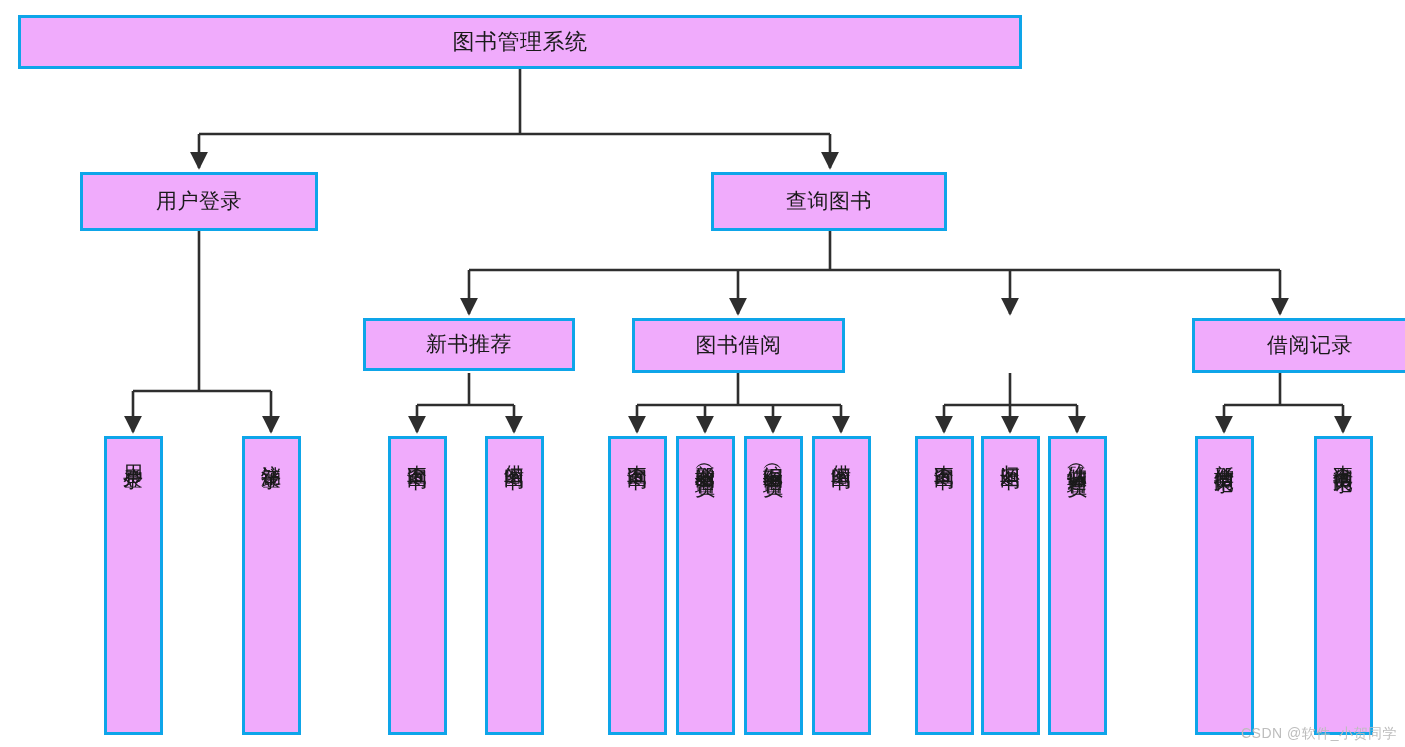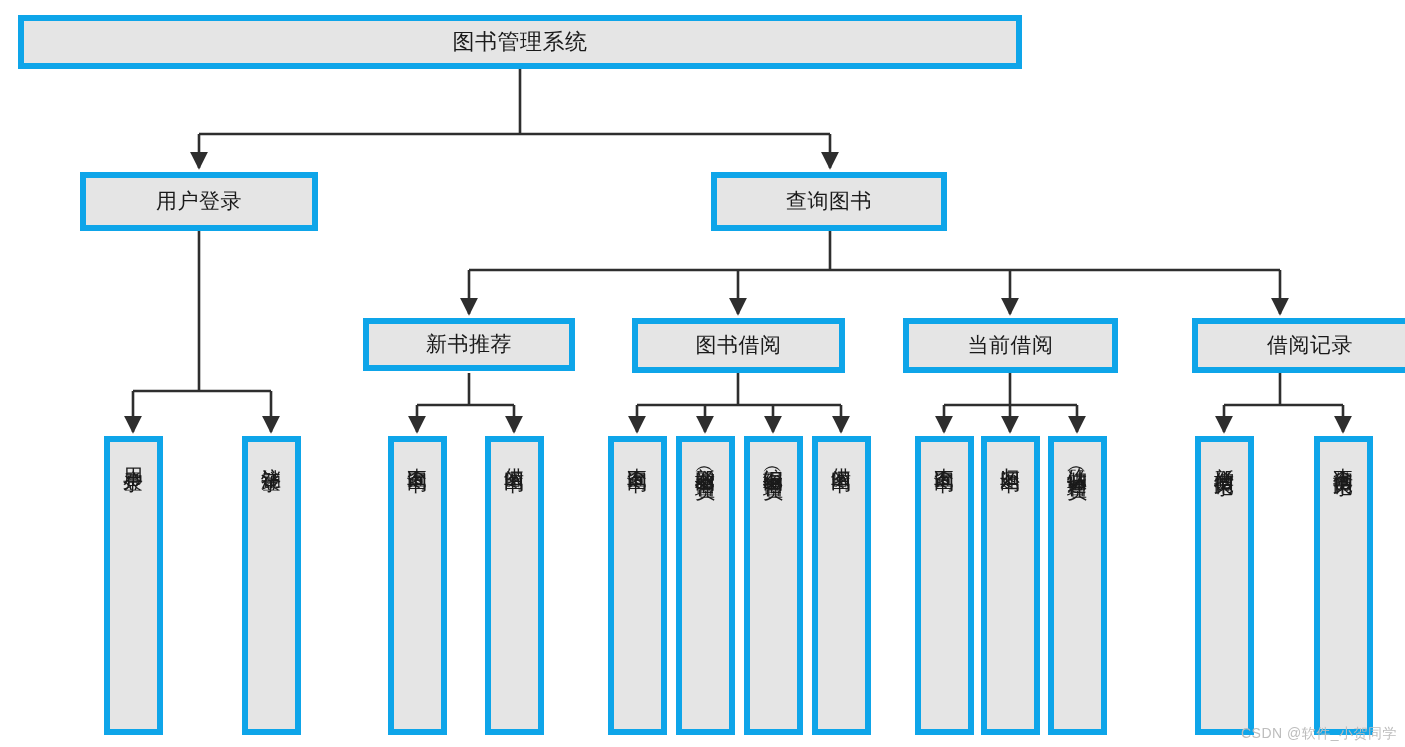--- a/index.html
+++ b/index.html
@@ -22,22 +22,22 @@
     position: absolute;
     left: 0;
     top: 0;
     width: 1405px;
     height: 747px;
     pointer-events: none;
   }
   .node {
     position: absolute;
     box-sizing: border-box;
-    border: 6px solid #0ea5e9;
-    background: #e5e5e5;
+    border: 3px solid #0ea5e9;
+    background: #f0abfc;
     color: #1a1a1a;
     display: flex;
     align-items: center;
     justify-content: center;
     text-align: right;
     z-index: 2;
   }
   .node .label {
     display: block;
     line-height: 1.15;
@@ -138,23 +138,20 @@
   <div class="node node-l2" style="left: 711px; top: 172px; width: 236px; height: 59px;">
     <span class="label">查询图书</span>
   </div>
 
   <div class="node node-l3" style="left: 363px; top: 318px; width: 212px; height: 53px;">
     <span class="label">新书推荐</span>
   </div>
   <div class="node node-l3" style="left: 632px; top: 318px; width: 213px; height: 55px;">
     <span class="label">图书借阅</span>
   </div>
-  <div class="node node-l3" style="left: 903px; top: 318px; width: 215px; height: 55px;">
-    <span class="label">当前借阅</span>
-  </div>
   <div class="node node-l3" style="left: 1192px; top: 318px; width: 236px; height: 55px;">
     <span class="label">借阅记录</span>
   </div>
 
   <div class="node node-leaf" style="left: 104px; top: 436px; width: 59px; height: 299px;">
     <span class="label">用户登录</span>
   </div>
   <div class="node node-leaf" style="left: 242px; top: 436px; width: 59px; height: 299px;">
     <span class="label">注销登录</span>
   </div>

